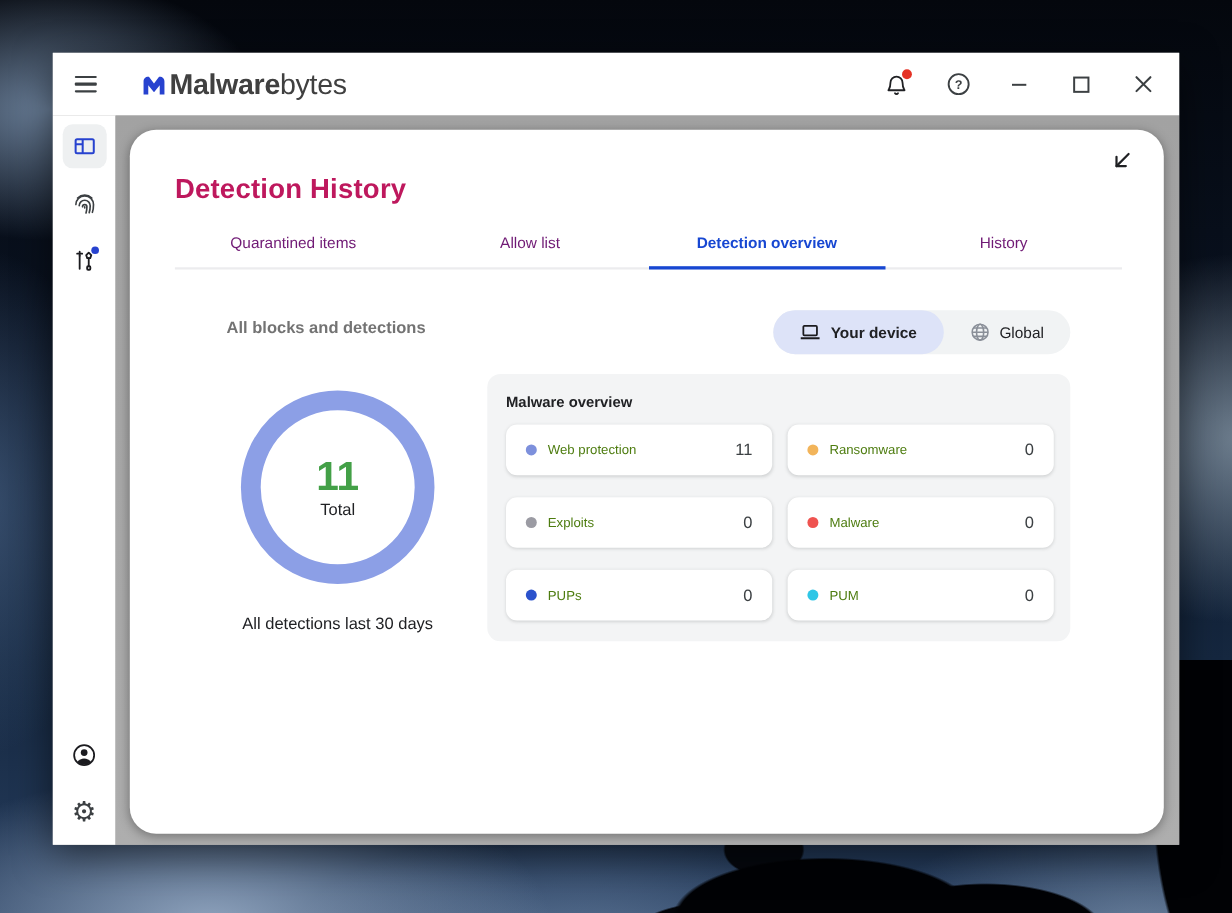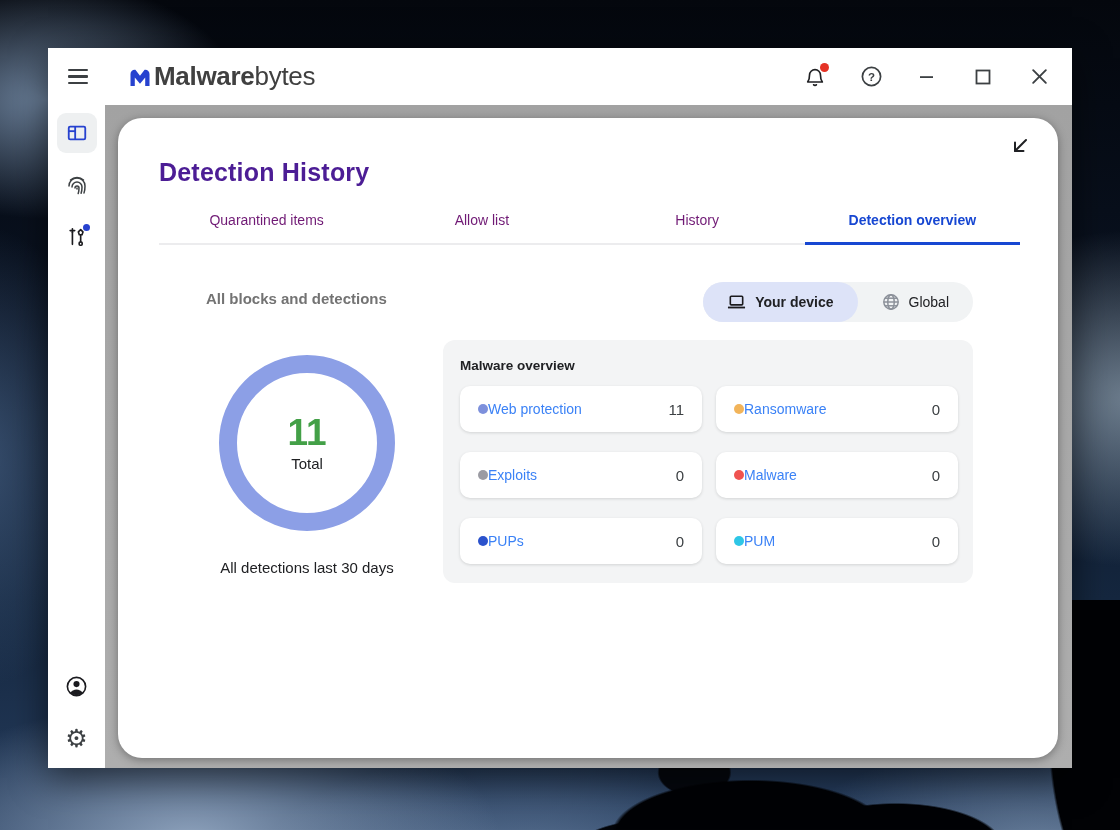--- a/index.html
+++ b/index.html
@@ -50,21 +50,21 @@
   .nav-btn.active { background:#eef0f1; }
   .nav-btn .mini-dot { position:absolute; top:7px; right:7px; width:7px; height:7px; border-radius:50%; background:#2742cf; }
   .push-down { margin-top:auto; }
 
   .content { flex:1; position:relative; background:linear-gradient(180deg,#a2a2a2,#aeaeae); }
   .card { position:absolute; left:13px; top:13px; width:940px; height:640px; background:#ffffff;
     border-radius:24px; box-shadow:0 2px 10px rgba(0,0,0,.35); }
 
   .collapse-btn { position:absolute; top:16px; right:26px; width:24px; height:24px; cursor:pointer; }
 
-  .page-title { position:absolute; left:41px; top:40px; font-size:25px; font-weight:700; color:#4c1d95; letter-spacing:.2px; }
+  .page-title { position:absolute; left:41px; top:40px; font-size:25px; font-weight:700; color:#be185d; letter-spacing:.2px; }
 
   
   .tabs { position:absolute; left:41px; top:94px; width:861px; display:flex; border-bottom:2px solid #ececee; }
   .tab { flex:1; text-align:center; padding-bottom:15px; font-size:14px; font-weight:500; color:#701a75; position:relative; cursor:pointer; }
   .tab.active { color:#1747d2; font-weight:700; }
   .tab.active::after { content:""; position:absolute; left:0; right:0; bottom:-2px; height:3px; background:#1747d2; }
 
   
   .section-label { position:absolute; left:88px; top:172px; font-size:15px; font-weight:700; color:#737373; }
   .toggle { position:absolute; right:85px; top:164px; height:40px; display:flex; background:#f1f3f4; border-radius:20px; }
@@ -79,21 +79,21 @@
   .donut-caption { margin-top:28px; font-size:15px; color:#202124; white-space:nowrap; }
 
   
   .security-panel { position:absolute; left:325px; top:222px; width:530px; height:243px; background:#f3f4f5;
     border-radius:12px; padding:18px 15px 0 17px; }
   .panel-title { font-size:13.5px; font-weight:700; color:#202124; }
   .stat-grid { margin-top:13px; display:grid; grid-template-columns:1fr 1fr; column-gap:14px; row-gap:20px; }
   .stat-card { height:46px; background:#ffffff; border-radius:10px; box-shadow:0 1px 3px rgba(60,64,67,.18);
     display:flex; align-items:center; padding:0 18px; }
   .dot { width:10px; height:10px; border-radius:50%; flex:none; }
-  .stat-label { margin-left:0; font-size:14px; font-weight:500; color:#3b82f6; }
+  .stat-label { margin-left:10px; font-size:12px; font-weight:500; color:#4d7c0f; }
   .stat-value { margin-left:auto; font-size:15px; color:#3c4043; }
 
   svg { display:block; }
 </style>
 </head>
 <body>
 
 <div class="wallpaper"></div>
 <div class="trees"></div>
 
@@ -213,22 +213,22 @@
             <line x1="18" y1="6" x2="7" y2="17"></line>
             <polyline points="7,8.5 7,17 15.5,17"></polyline>
           </svg>
         </div>
 
         <div class="page-title">Detection History</div>
 
         <div class="tabs">
           <div class="tab">Quarantined items</div>
           <div class="tab">Allow list</div>
+          <div class="tab active">Detection overview</div>
           <div class="tab">History</div>
-          <div class="tab active">Detection overview</div>
         </div>
 
         <div class="section-label">All blocks and detections</div>
 
         <div class="toggle">
           <div class="seg selected">
             <span>
               <svg width="19" height="16" viewBox="0 0 20 16" fill="none" stroke="#1b1b1f" stroke-width="1.7">
                 <rect x="3.5" y="2" width="13" height="9" rx="1"></rect>
                 <line x1="1" y1="13.8" x2="19" y2="13.8" stroke-width="1.9"></line>

